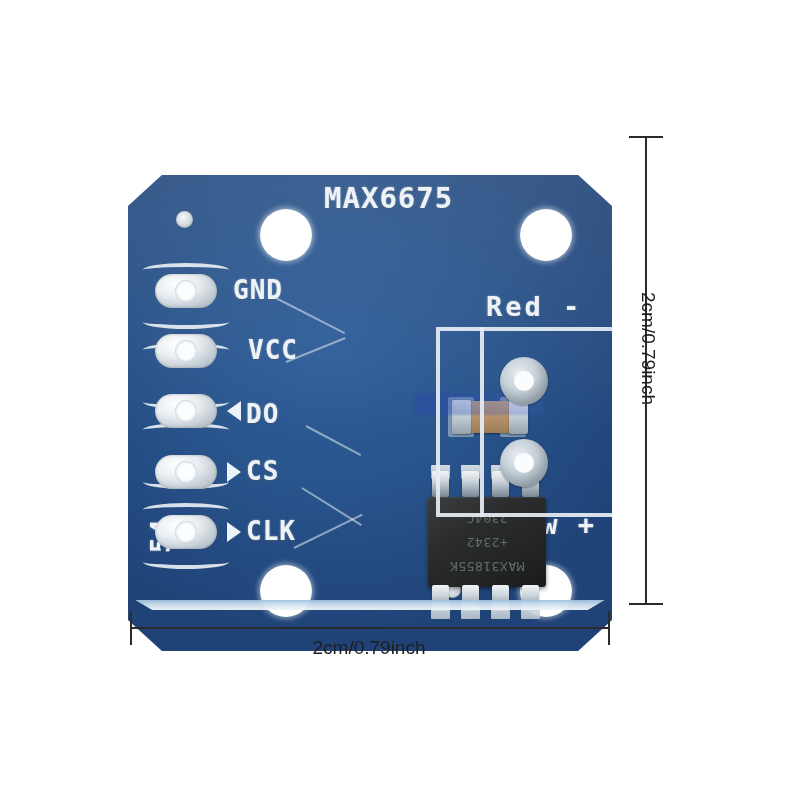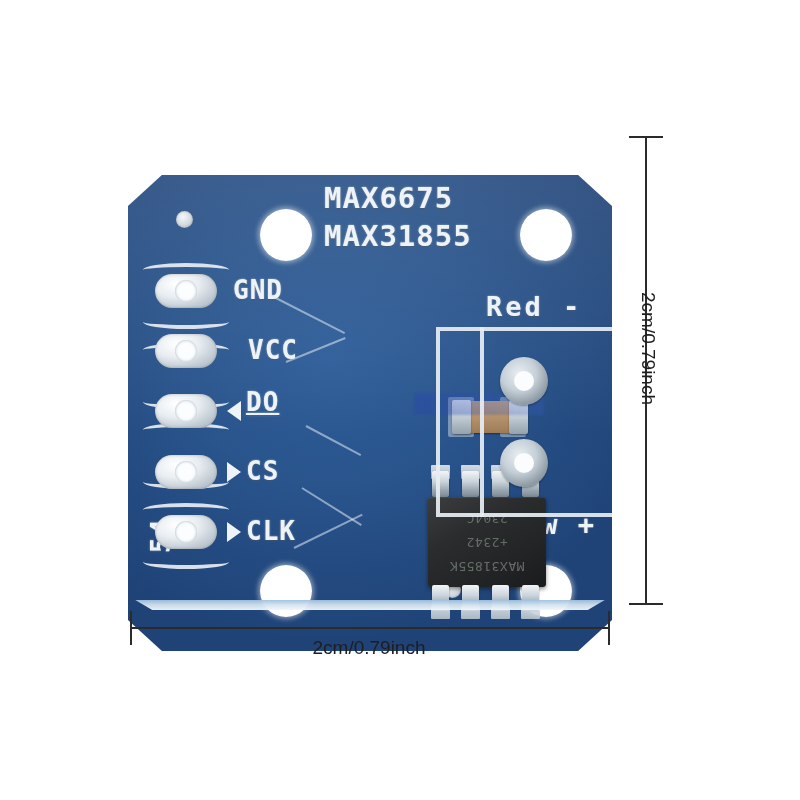--- a/index.html
+++ b/index.html
@@ -297,21 +297,20 @@
 </style>
 </head>
 <body>
 
 <div id="stage">
 
   <div class="board">
     <div class="board-sheen"></div>
 
     <div class="silk silk-title1">MAX6675</div>
-    <div class="silk silk-title2">MAX31855</div>
 
     <div class="silk silk-54">54</div>
 
     <div class="silk silk-red">Red -</div>
     <div class="silk silk-yellow">Yellow +</div>
 
     <div class="mount-hole" style="left:132px; top:34px;"></div>
     <div class="mount-hole" style="left:392px; top:34px;"></div>
 
     <div class="mount-hole" style="left:132px; top:390px;"></div>
@@ -336,21 +335,21 @@
 
     <div class="pad" style="left:27px; top:159px;">
       <div class="pad-hole"></div>
     </div>
     <div class="silk pin-label" style="left:120px; top:160px;">VCC</div>
 
     <div class="pad" style="left:27px; top:219px;">
       <div class="pad-hole"></div>
     </div>
     <div class="arrow left" style="left:99px; top:226px;"></div>
-    <div class="silk pin-label" style="left:118px; top:212px;text-decoration:underline;">DO</div>
+    <div class="silk pin-label" style="left:118px; top:224px;">DO</div>
 
     <div class="pad" style="left:27px; top:280px;">
       <div class="pad-hole"></div>
     </div>
     <div class="arrow right" style="left:99px; top:287px;"></div>
     <div class="silk pin-label" style="left:118px; top:281px;">CS</div>
 
     <div class="pad" style="left:27px; top:340px;">
       <div class="pad-hole"></div>
     </div>

